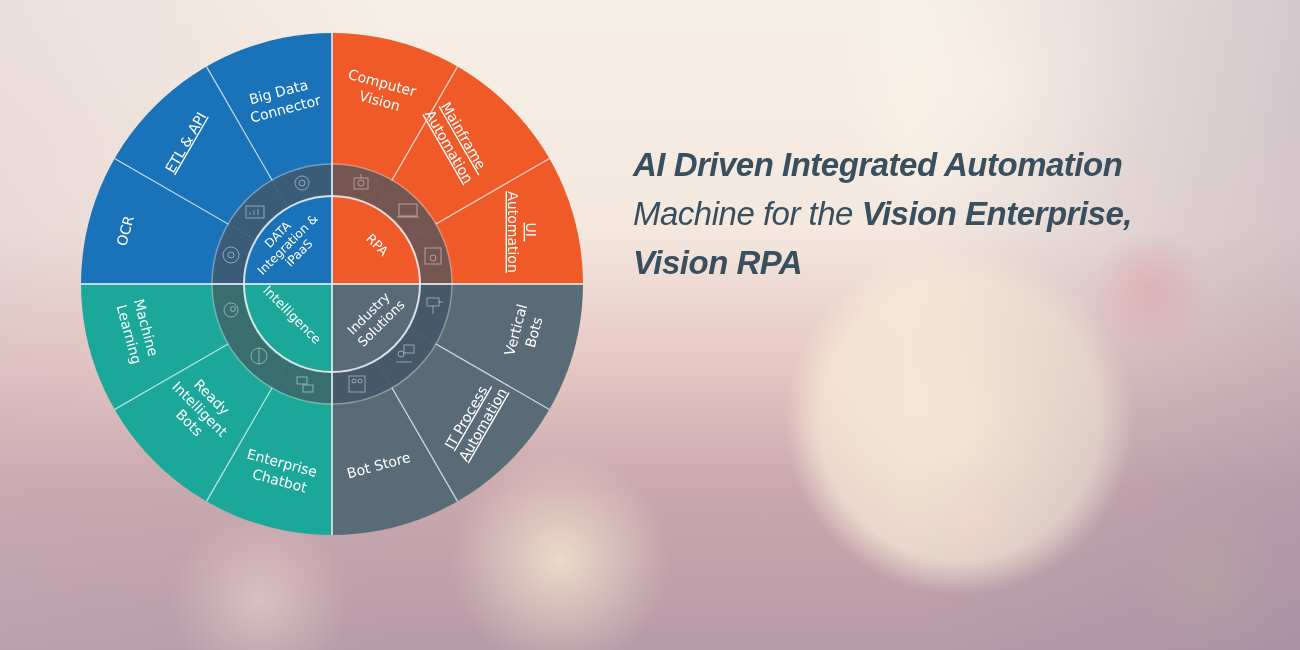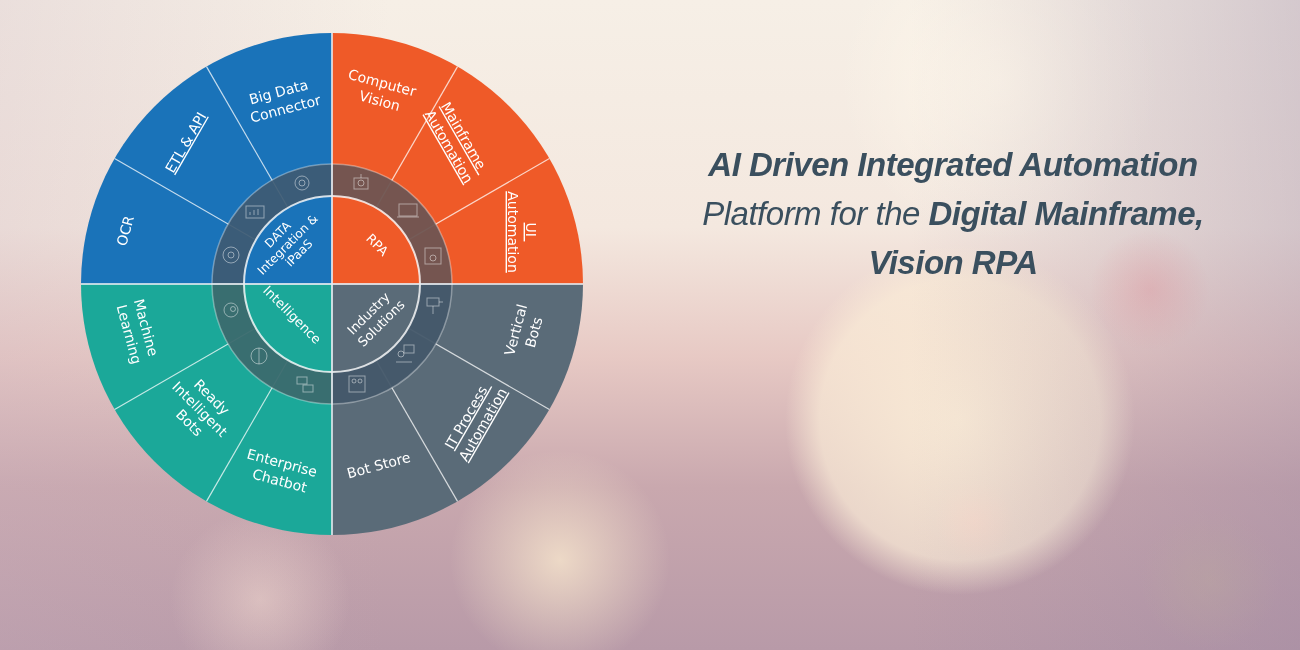--- a/index.html
+++ b/index.html
@@ -12,21 +12,21 @@
       radial-gradient(circle at 975px 520px, rgba(245,160,165,0.6) 0, rgba(245,160,165,0) 40px),
       radial-gradient(circle at 1210px 580px, rgba(200,180,160,0.45) 0, rgba(200,180,160,0) 70px),
       radial-gradient(circle at 560px 560px, rgba(255,240,210,0.7) 0, rgba(255,240,210,0) 110px),
       radial-gradient(circle at 260px 600px, rgba(240,215,205,0.6) 0, rgba(240,215,205,0) 90px),
       linear-gradient(180deg, #f6efe6 0%, #f4e8df 35%, #e7c9c4 55%, #c9a8ae 75%, #b89aa8 100%);
   }
   .bg2{position:absolute;inset:0;
     background: linear-gradient(90deg, rgba(200,175,190,0.25) 0%, rgba(0,0,0,0) 30%, rgba(0,0,0,0) 70%, rgba(150,130,160,0.35) 100%);}
   .wheel{position:absolute;left:0;top:0;}
   .headline{position:absolute;left:633px;top:140px;width:640px;color:#3a4f5e;
-    font-family:"Liberation Sans",sans-serif;font-size:33px;line-height:49px;font-style:italic;letter-spacing:-0.5px;text-align:center;}
+    font-family:"Liberation Sans",sans-serif;font-size:33px;line-height:49px;font-style:italic;letter-spacing:-0.5px;}
   .headline b{font-weight:700;}
   .headline .thin{font-weight:400;}
   svg text{font-family:"DejaVu Sans",sans-serif;fill:#ffffff;}
 </style>
 </head>
 <body>
 
 <div class="bg"></div>
 <div class="bg2"></div>
 
@@ -182,15 +182,15 @@
     </text>
     <text transform="translate(138,332) rotate(75)">
       <tspan x="0" dy="-4">Machine</tspan>
       <tspan x="0" dy="18">Learning</tspan>
     </text>
   </g>
 </svg>
 
 <div class="headline">
   <div><b>AI Driven Integrated Automation</b></div>
-  <div><span class="thin">Platform for the </span><b>Digital Mainframe,</b></div>
+  <div><span class="thin">Machine for the </span><b>Vision Enterprise,</b></div>
   <div><b>Vision RPA</b></div>
 </div>
 
 </body></html>

